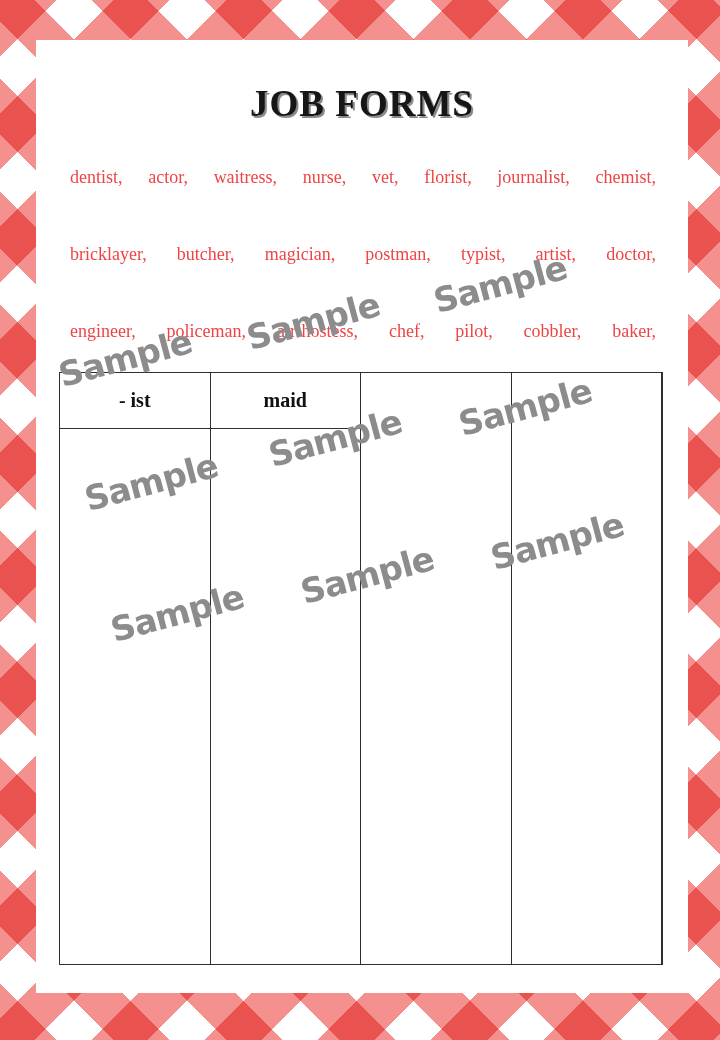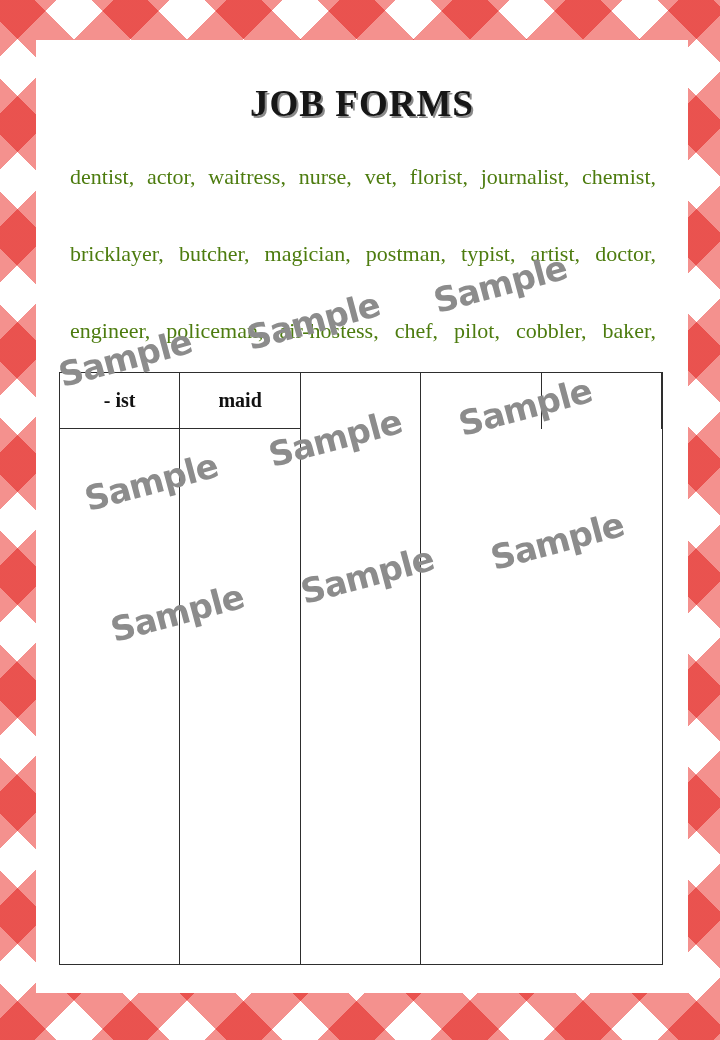--- a/index.html
+++ b/index.html
@@ -32,32 +32,32 @@
     font-weight: bold;
     letter-spacing: 1px;
     color: #161616;
     text-shadow: 2px 2px 0 #8a8a8a, 1px 1px 0 #ffffff;
     font-family: "Liberation Serif", serif;
   }
   .wordlist {
     position: absolute;
     left: 34px; top: 118px;
     width: 586px;
-    font-size: 22px;
+    font-size: 18px;
     line-height: 38.5px;
-    color: #4d7c0f;
+    color: #ef4444;
   }
   .wline { text-align: justify; }
   .wline.just::after { content: ""; display: inline-block; width: 100%; height: 0; }
   .job-table {
     position: absolute;
     left: 23px; top: 332px;
     width: 604px; height: 593px;
     display: grid;
-    grid-template-columns: repeat(5, 1fr);
+    grid-template-columns: repeat(4, 1fr);
     grid-template-rows: 56px 1fr;
     border: 1.6px solid #2e2e2e;
     box-sizing: border-box;
     background: #ffffff;
   }
   .hcell {
     border-right: 1.6px solid #2e2e2e;
     border-bottom: 1.6px solid #2e2e2e;
     display: flex; align-items: center; justify-content: center;
     font-weight: bold;

